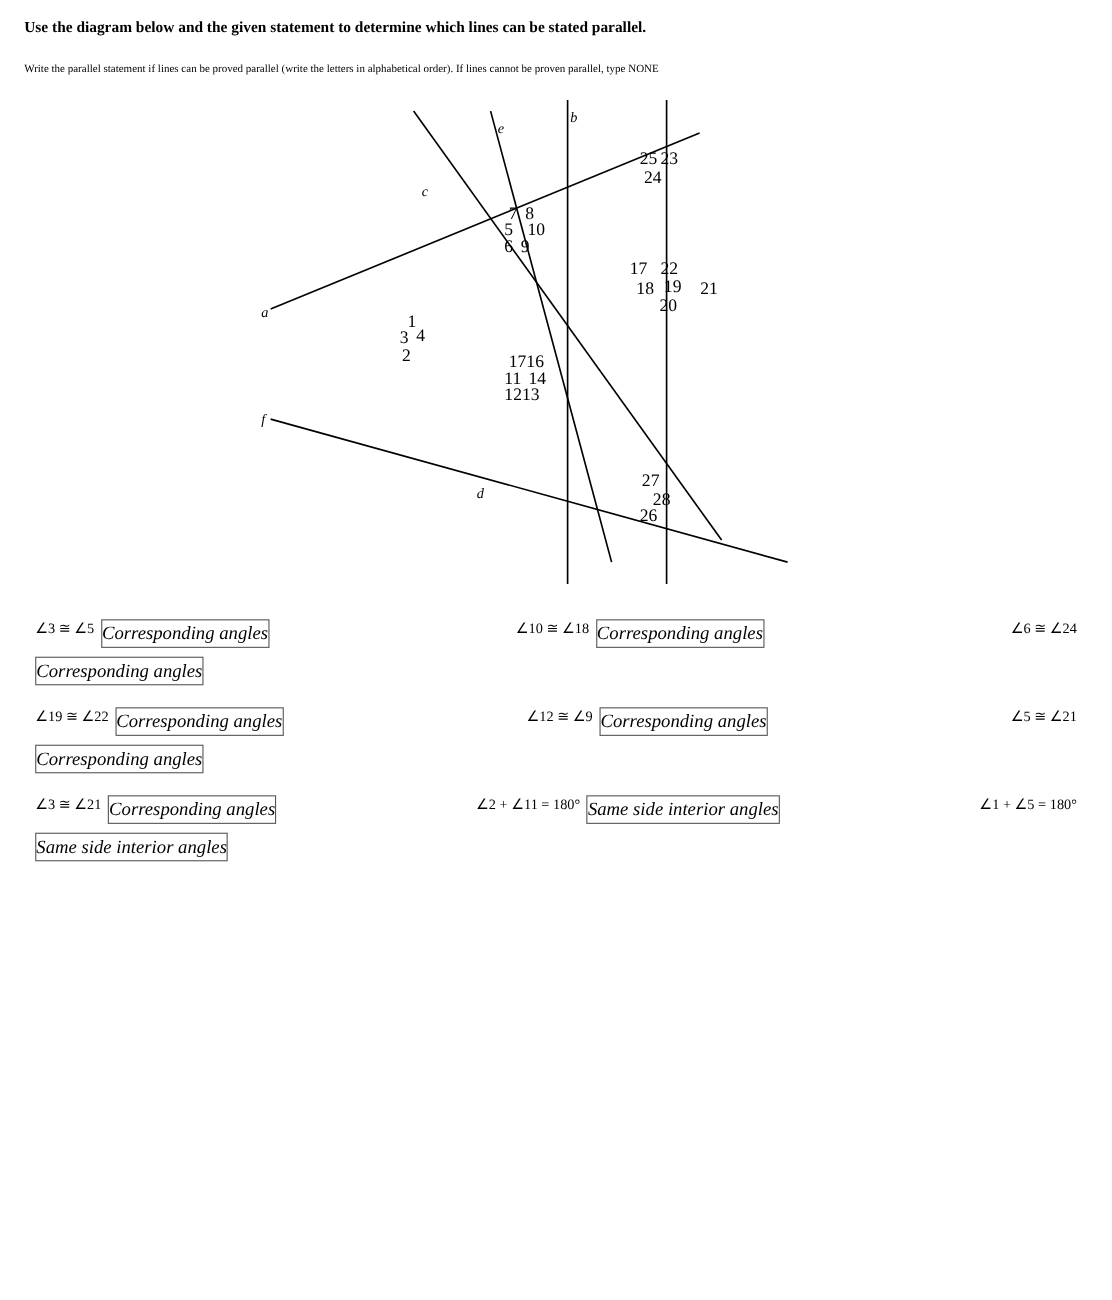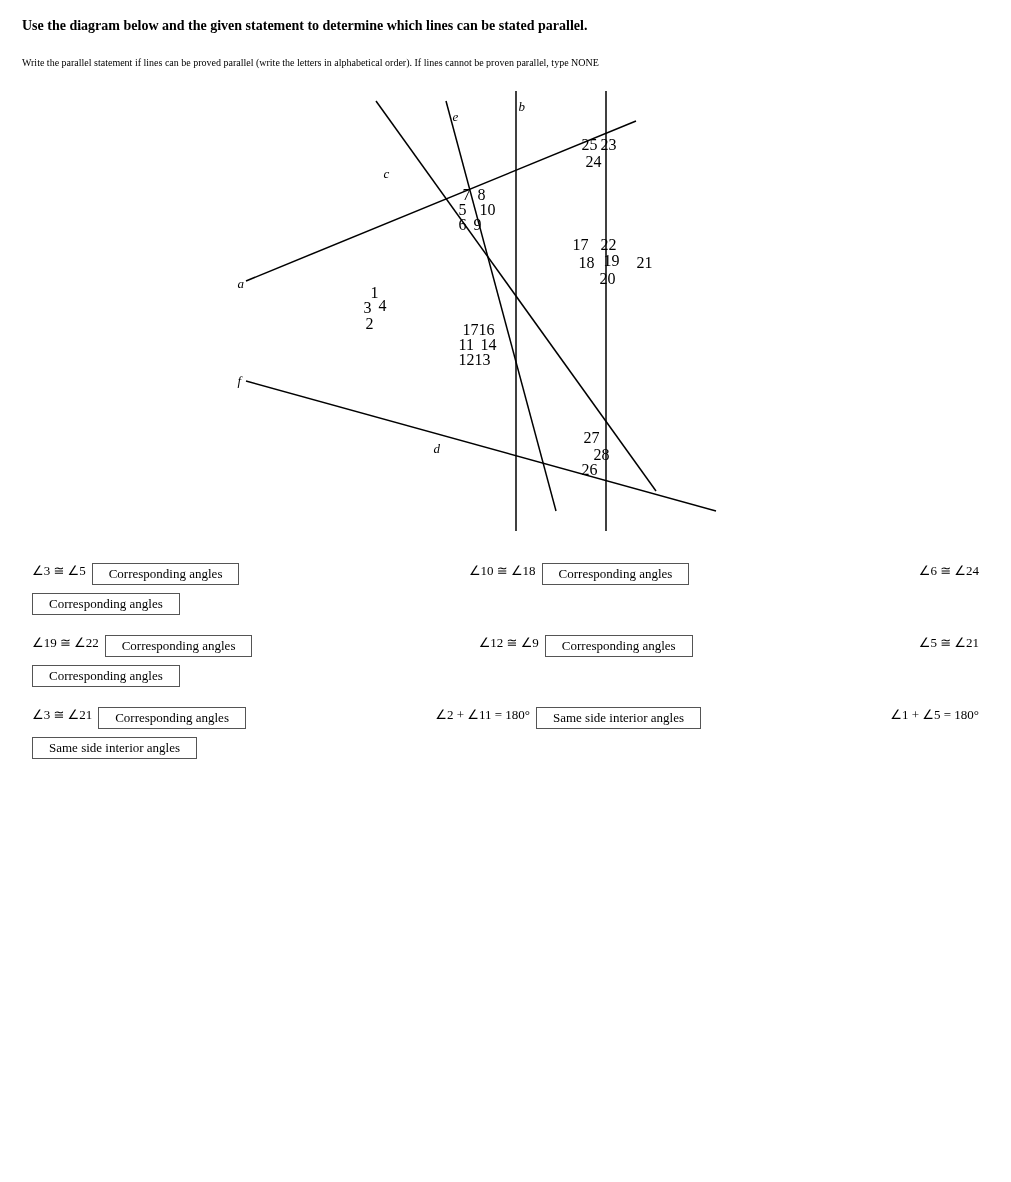--- a/index.html
+++ b/index.html
@@ -55,22 +55,23 @@
       margin-bottom: 8px;
       flex-wrap: wrap;
       gap: 6px;
     }
     .q-text {
       font-size: 13px;
       white-space: nowrap;
     }
     .q-box {
       border: 1px solid #555;
-      padding: 2px 16px;
-      font-size: 13px;
+      padding: 2px 0;
+      font-size: 17px;
+      font-style: italic;
       min-width: 60px;
       background: #fff;
       display: inline-block;
     }
     .q-input {
       border: 1px solid #555;
       padding: 2px 4px;
       font-size: 12.5px;
       min-width: 30px;
       width: 50px;

